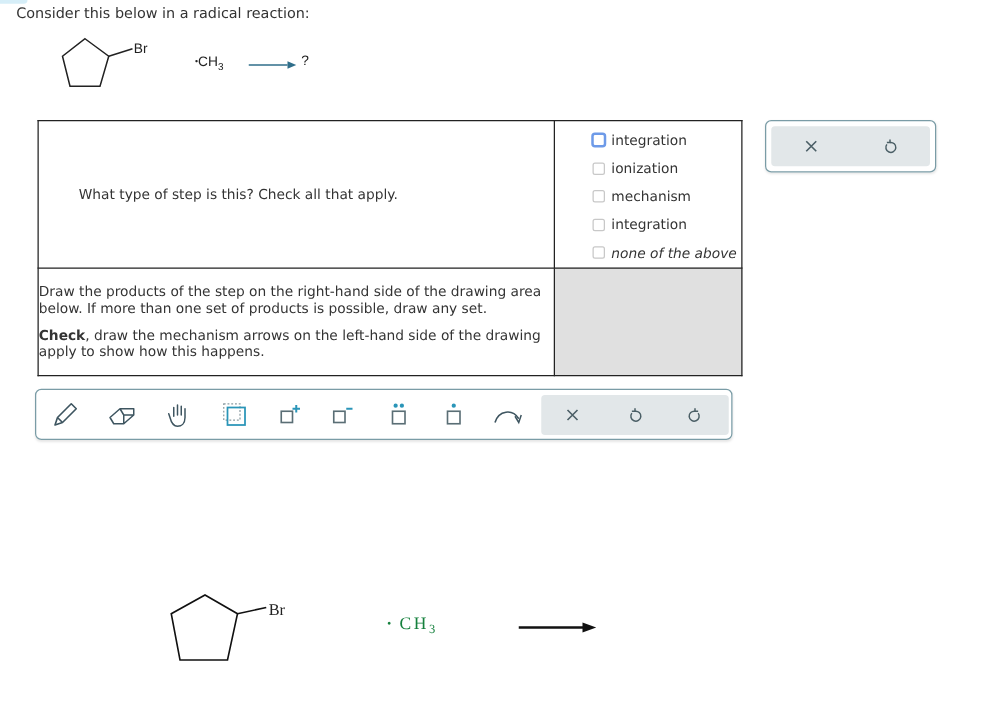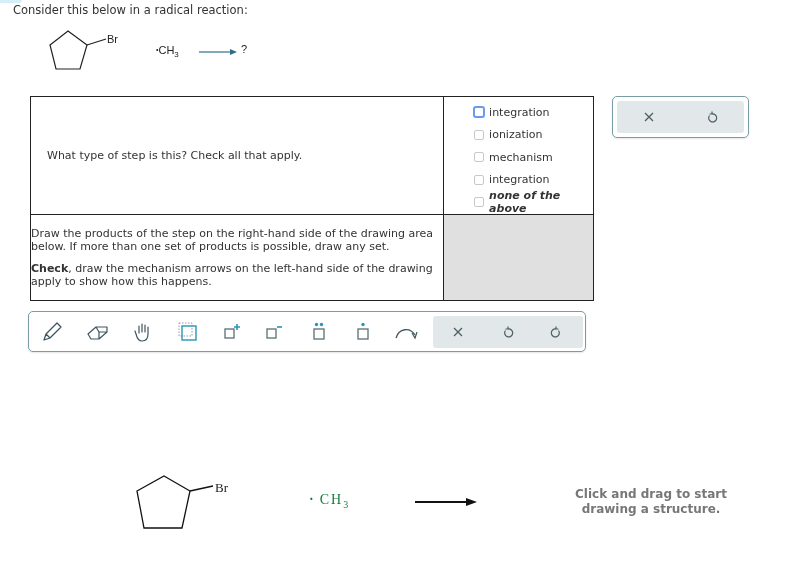--- a/index.html
+++ b/index.html
@@ -11,26 +11,26 @@
 
   .rxn-top { position: absolute; left: 45px; top: 28px; width: 260px; height: 50px; }
   .rxn-top svg { position: absolute; left: 0; top: 0; }
   .ch3-top { position: absolute; left: 111px; top: 16px; font-family: "Liberation Sans", sans-serif; font-size: 11px; color: #222; }
   .ch3-top sub { font-size: 8px; }
   .br-top { position: absolute; left: 62px; top: 5px; font-family: "Liberation Sans", sans-serif; font-size: 11px; }
   .q-top { position: absolute; left: 196px; top: 15px; font-family: "Liberation Sans", sans-serif; font-size: 11px; }
 
   table.qtable { position: absolute; left: 30px; top: 96px; width: 564px; border-collapse: collapse; }
   table.qtable td { border: 1px solid #222; vertical-align: middle; }
-  .q1 { width: 414px; height: 112px; padding-left: 16px; font-size: 11px; color: #333; }
+  .q1 { width: 414px; height: 112px; padding-left: 32px; font-size: 11px; color: #333; }
   .opts { width: 150px; height: 112px; padding: 4px 0 0 30px; }
   .opt { display: flex; align-items: center; height: 22.5px; font-size: 11px; color: #333; }
   .cb { width: 10px; height: 10px; border: 1px solid #c8c8c8; border-radius: 2px; margin-right: 5px; background: #fff; flex: none; }
   .cb.focus { width: 12px; height: 12px; border: 2px solid #6d9ae8; border-radius: 3px; margin-left: -1px; margin-right: 4px; }
-  .opt.italic span.lbl { font-style: italic; font-weight: bold; }
+  .opt.italic span.lbl { font-style: italic; }
   .q2 { height: 86px; padding: 0 10px 0 0; font-size: 11px; color: #333; line-height: 13px; }
   .q2 p + p { margin-top: 9px; }
   .grey-cell { background: #e0e0e0; }
 
   .side-btns { position: absolute; left: 612px; top: 96px; width: 137px; height: 42px; border: 1px solid #7a9ca6; border-radius: 5px; padding: 4px; box-shadow: 0 1px 2px rgba(0,0,0,0.1); }
   .side-btns .inner { width: 100%; height: 100%; background: #e2e7e9; border-radius: 3px; display: flex; justify-content: space-around; align-items: center; }
 
   .toolbar { position: absolute; left: 28px; top: 311px; width: 558px; height: 41px; border: 1px solid #7a9ca6; border-radius: 5px; box-shadow: 0 1px 2px rgba(0,0,0,0.1); }
   .tool { position: absolute; top: 8px; width: 26px; height: 24px; display: flex; align-items: center; justify-content: center; cursor: pointer; }
   .tb-right { position: absolute; left: 404px; top: 4px; width: 150px; height: 32px; background: #e2e7e9; border-radius: 3px; }
@@ -190,14 +190,13 @@
 
 <div class="canvas">
   <svg width="803" height="205">
     <polygon points="164,116 190,131 182,168 144,168 137,131" fill="none" stroke="#111" stroke-width="1.3"></polygon>
     <line x1="190" y1="131" x2="213" y2="126" stroke="#111" stroke-width="1.3"></line>
     <line x1="415" y1="142" x2="467" y2="142" stroke="#111" stroke-width="2"></line>
     <polygon points="466,138 477,142 466,146" fill="#111"></polygon>
   </svg>
   <span class="br-bot">Br</span>
   <span class="ch3-bot"><span style="margin-right:4px;font-weight:bold;">·</span><span>CH</span><sub>3</sub></span>
-  <div class="hint">Click and drag to start drawing a structure.</div>
 </div>
 
 </body></html>

